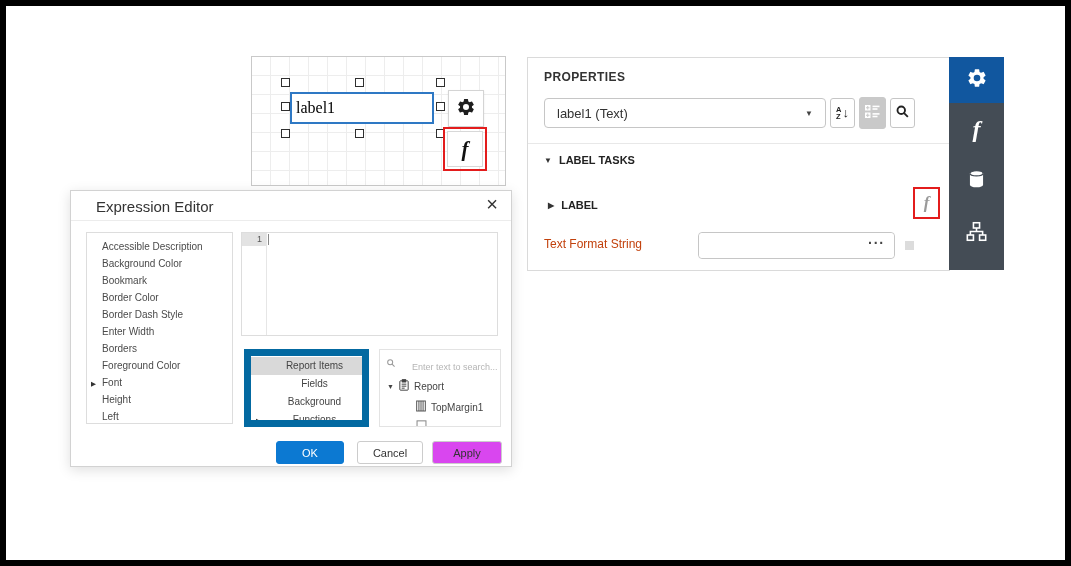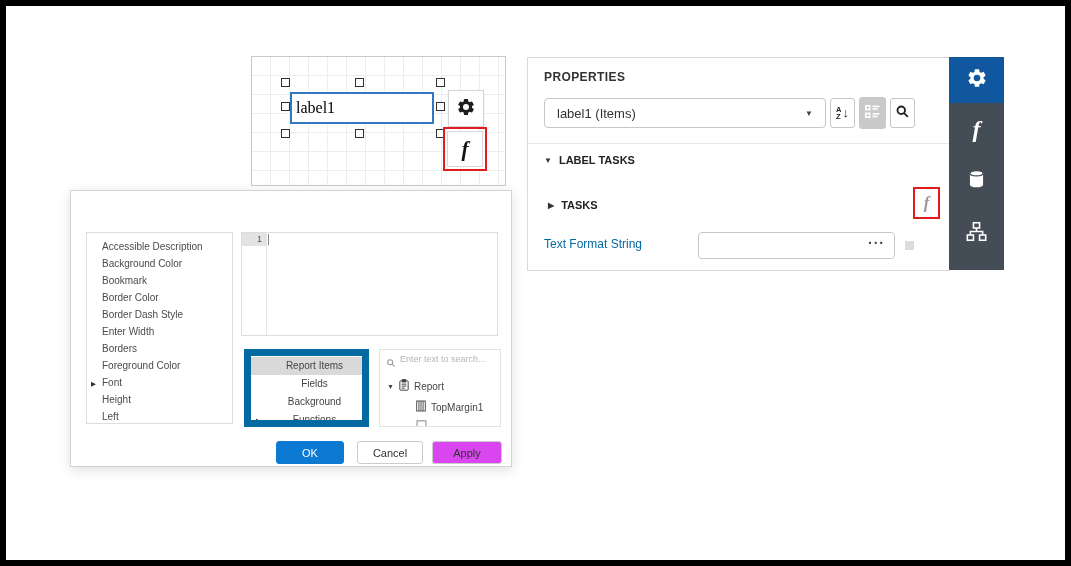--- a/index.html
+++ b/index.html
@@ -47,21 +47,21 @@
   #prop-separator { position:absolute; left:0; top:85px; width:100%; height:1px; background:#e8e8e8; }
   .section-row { position:absolute; display:flex; align-items:center; gap:7px;
     font-size:11px; font-weight:700; color:#222; cursor:pointer; }
   #label-tasks-row { left:16px; top:96px; }
   #text-row { left:20px; top:141px; }
   .tri { font-size:8px; color:#333; }
   #prop-fx-box { position:absolute; left:385px; top:129px; width:27px; height:32px;
     border:2px solid #e31c1c; display:flex; align-items:center; justify-content:center; }
   #prop-fx-box .fx { font-family:"Liberation Serif", serif; font-style:italic; font-weight:bold;
     font-size:17px; color:#9a9a9a; }
-  #format-label { position:absolute; left:16px; top:179px; font-size:12px; color:#0369a1; }
+  #format-label { position:absolute; left:16px; top:179px; font-size:12px; color:#c2410c; }
   #format-input-wrap { position:absolute; left:170px; top:174px; width:197px; height:27px;
     border:1px solid #c6c6c6; border-radius:4px; background:#fff; }
   #format-input { position:absolute; inset:0; border:none; outline:none; width:100%; height:100%;
     padding:0 30px 0 10px; font-size:12px; border-radius:4px; }
   #format-ellipsis { position:absolute; right:9px; top:2px; font-size:14px; font-weight:700;
     color:#444; letter-spacing:1px; cursor:pointer; }
   #format-checkbox { position:absolute; left:377px; top:183px; width:9px; height:9px; background:#dcdcdc; }
 
   
   #side-toolbar { position:absolute; left:949px; top:57px; width:55px; height:213px; background:#444c55; }
@@ -91,21 +91,21 @@
   #editor-content { flex:1; position:relative; }
   #editor-caret { position:absolute; left:1px; top:1px; width:1px; height:11px; background:#888; }
   #dlg-tabs { position:absolute; left:173px; top:158px; width:125px; height:78px;
     border:7px solid #0369a1; padding-top:1px; overflow:hidden;text-align:center; }
   .tab-item { position:relative; height:18px; line-height:18px; padding-left:16px;
     font-size:10px; color:#444; cursor:pointer; white-space:nowrap; }
   .tab-item.selected { background:#d9d9d9; }
   .tab-item .tri { position:absolute; left:5px; top:1px; font-size:6.5px; color:#333; }
   #dlg-tree { position:absolute; left:308px; top:158px; width:122px; height:78px;
     border:1px solid #e3e3e3; overflow:hidden; }
-  #tree-search { display:flex; align-items:flex-start; gap:4px; padding:4px 0 0 6px; color:#9a9a9a; }
+  #tree-search { display:flex; align-items:flex-end; gap:16px; padding:4px 0 0 6px; color:#9a9a9a; }
   #tree-search input { border:none; outline:none; width:88px; font-size:9px; color:#555;
     font-family:"Liberation Sans", sans-serif; }
   #tree-search input::placeholder { color:#b5b5b5; }
   .tree-row { display:flex; align-items:center; gap:5px; font-size:10px; color:#444; cursor:pointer; }
   #tree-row-root { padding-left:7px; margin-top:7px; }
   #tree-row-root .tri { font-size:7px; color:#444; }
   #tree-row-child { padding-left:36px; margin-top:7px; }
   #tree-row-partial { padding-left:36px; margin-top:6px; }
   .dlg-btn { position:absolute; top:250px; height:23px; border-radius:3px; font-size:11px;
     display:flex; align-items:center; justify-content:center; cursor:pointer;
@@ -145,21 +145,21 @@
       <div id="surf-fx-btn">
         <span>f</span>
       </div>
     </div>
   </div>
 
   <div id="properties-panel">
     <div id="prop-title">PROPERTIES</div>
 
     <div id="object-dropdown">
-      <span>label1 (Items)</span>
+      <span>label1 (Text)</span>
       <span class="caret">▼</span>
     </div>
 
     <div class="mini-btn" id="sort-btn">
       <span class="sortaz">
         <span class="letters">
             <span>A</span>
             <span>Z</span>
           </span>
         <span class="arrow">↓</span>
@@ -192,21 +192,21 @@
 
     <div id="prop-separator"></div>
 
     <div class="section-row" id="label-tasks-row">
       <span class="tri">▼</span>
       <span>LABEL TASKS</span>
     </div>
 
     <div class="section-row" id="text-row">
       <span class="tri">▶</span>
-      <span>TASKS</span>
+      <span>LABEL</span>
     </div>
 
     <div id="prop-fx-box">
       <span class="fx">f</span>
     </div>
 
     <div id="format-label">Text Format String</div>
     <div id="format-input-wrap">
       <input id="format-input" type="text" value="" style="">
       <span id="format-ellipsis">···</span>
@@ -239,20 +239,24 @@
           <rect x="8.5" y="2" width="7" height="6"></rect>
           <rect x="1.5" y="16" width="7" height="6"></rect>
           <rect x="15.5" y="16" width="7" height="6"></rect>
           <path d="M12 8v4M5 16v-4h14v4"></path>
         </svg>
       </span>
     </div>
   </div>
 
   <div id="expression-dialog">
+    <div id="dlg-titlebar">
+      <div id="dlg-title">Expression Editor</div>
+      <div id="dlg-close">×</div>
+    </div>
 
     <div id="dlg-prop-list">
       <div class="plist-item"><span>Accessible Description</span></div>
       <div class="plist-item"><span>Background Color</span></div>
       <div class="plist-item"><span>Bookmark</span></div>
       <div class="plist-item"><span>Border Color</span></div>
       <div class="plist-item"><span>Border Dash Style</span></div>
       <div class="plist-item"><span>Enter Width</span></div>
       <div class="plist-item"><span>Borders</span></div>
       <div class="plist-item"><span>Foreground Color</span></div>

